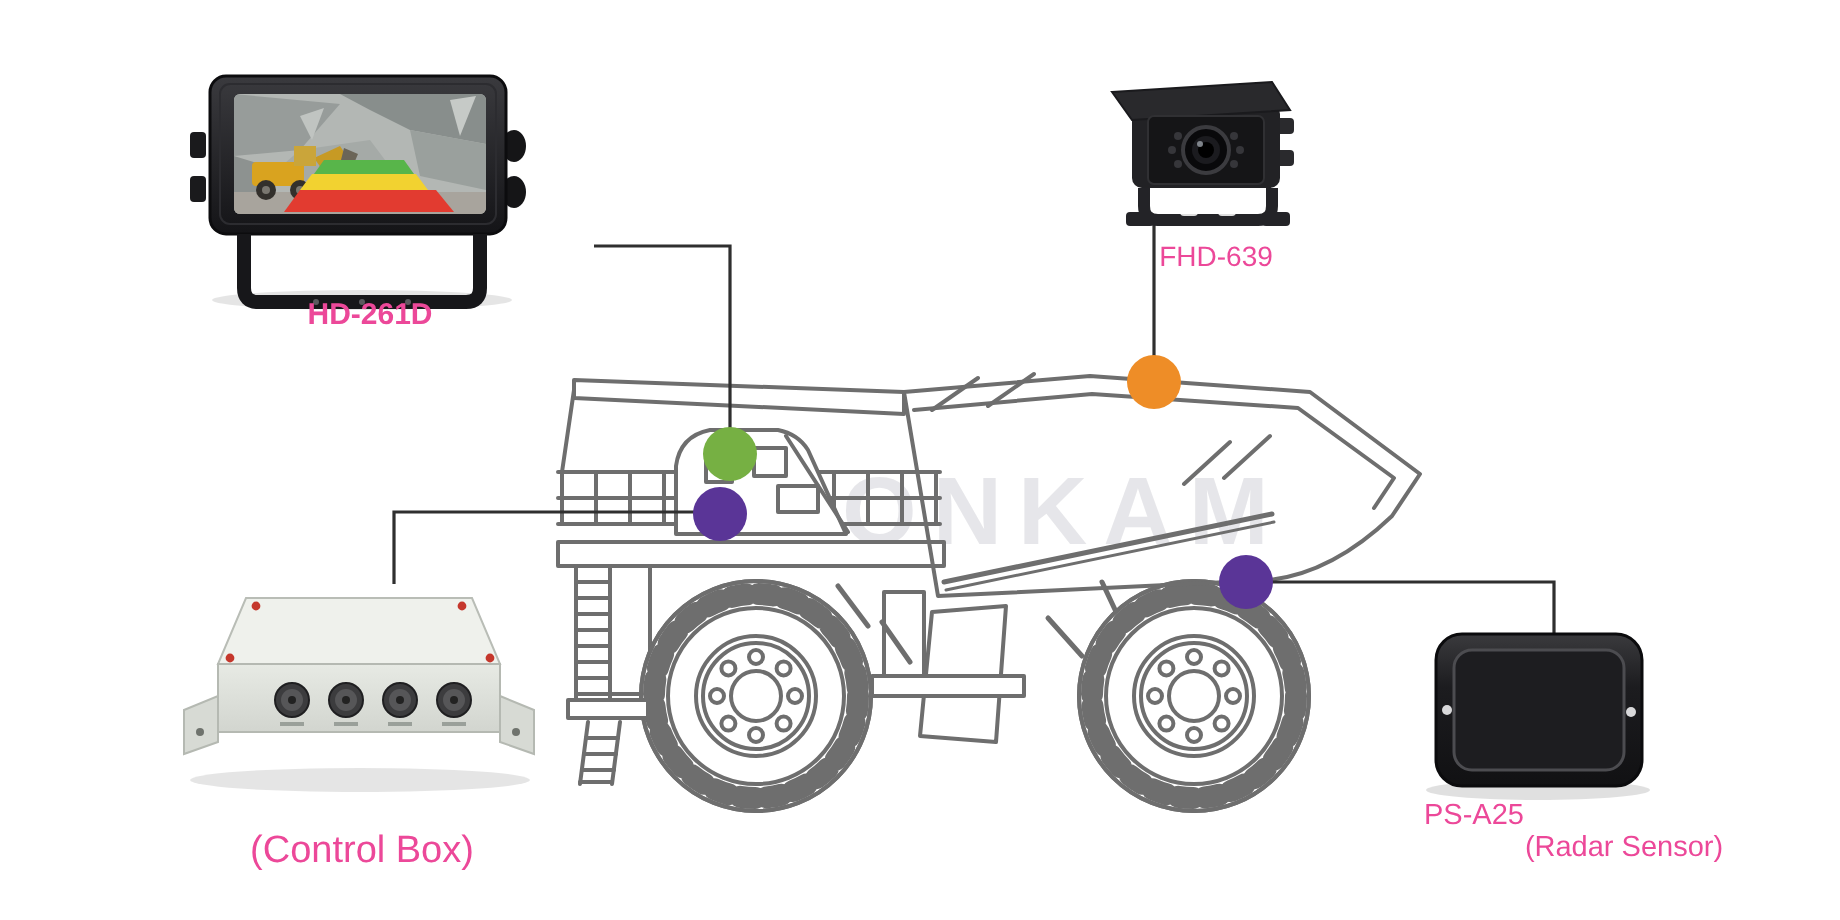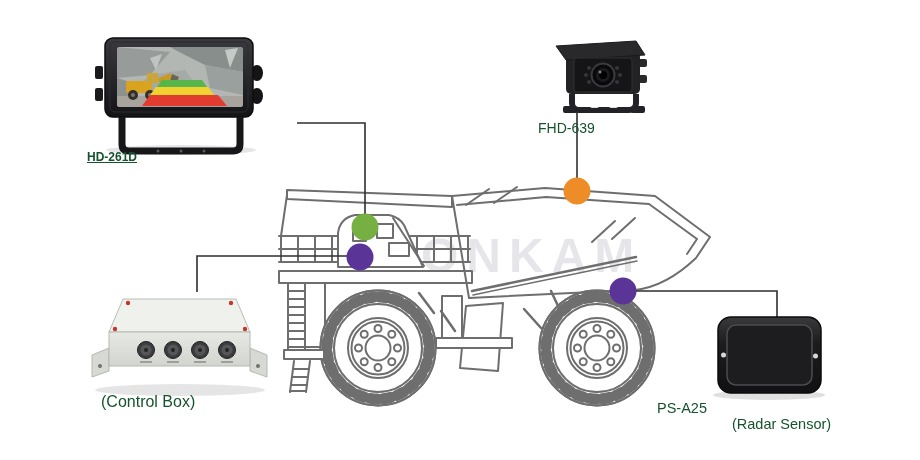--- a/index.html
+++ b/index.html
@@ -1,22 +1,22 @@
 <!DOCTYPE html>
 <html><head>
 <meta charset="utf-8">
 <style>
   html,body{margin:0;padding:0;background:#fff;}
   .canvas{position:relative;width:920px;height:460px;background:#ffffff;overflow:hidden;
           font-family:"Liberation Sans",sans-serif;}
   .scene{position:absolute;left:0;top:0;}
-  .dev-label{position:absolute;color:#14532d;line-height:15px;}
-  .lbl-monitor{left:87px;top:150px;width:160px;font-size:12px;font-weight:700;text-decoration:underline;}
+  .dev-label{position:absolute;text-align:center;color:#ec4899;line-height:15px;}
+  .lbl-monitor{left:105px;top:150px;width:160px;font-size:15px;font-weight:700;}
   .lbl-camera{left:538px;top:121px;width:140px;font-size:14px;font-weight:400;}
-  .lbl-controlbox{left:101px;top:394px;width:160px;font-size:16px;}
+  .lbl-controlbox{left:101px;top:418px;width:160px;font-size:19px;}
   .lbl-radar{left:657px;top:401px;width:160px;font-size:14.5px;}
   .lbl-radar2{left:732px;top:417px;width:160px;font-size:14.5px;}
 </style>
 </head>
 <body>
 
 <div class="canvas">
 
 <svg class="scene" width="920" height="460" viewBox="0 0 920 460">
   <defs>

